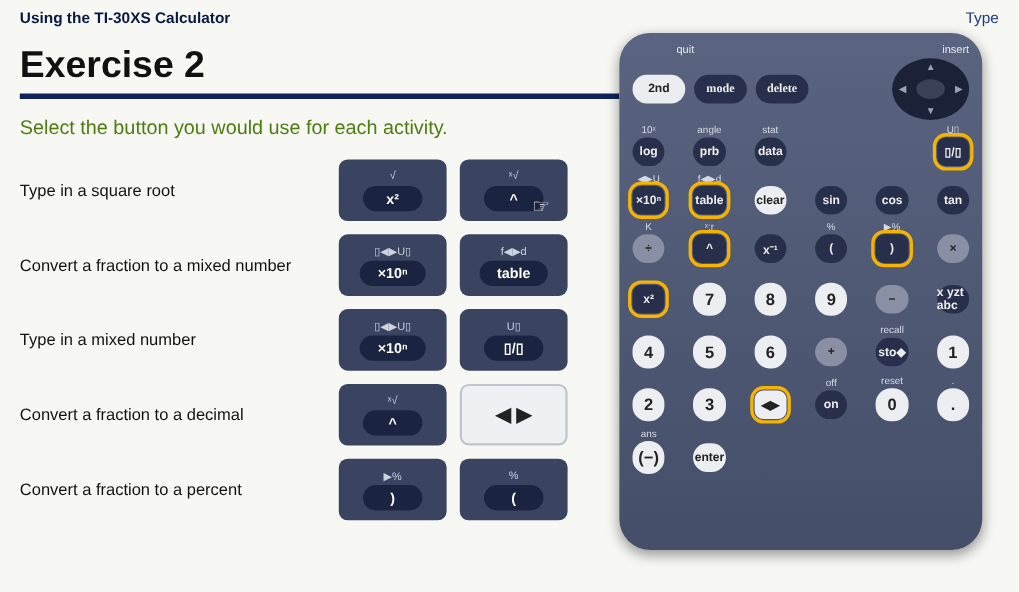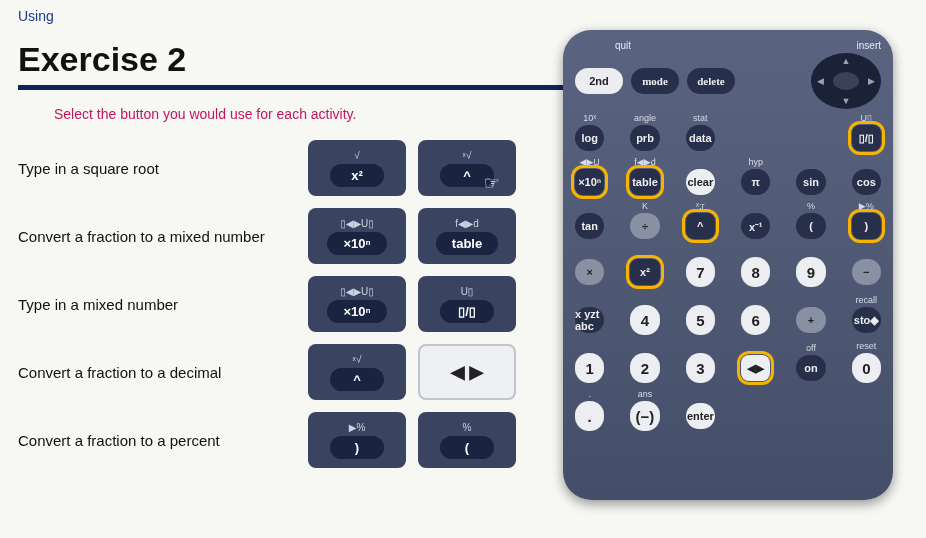--- a/index.html
+++ b/index.html
@@ -39,24 +39,23 @@
     font-weight: bold;
     color: #111;
     margin-top: 16px;
   }
   .rule {
     height: 5px;
     background: #10235a;
     margin: 6px 0 16px 0;
   }
   .instruction {
-    font-size: 14px;
-    color: #be185d;
+    font-size: 18px;
+    color: #4d7c0f;
     margin-bottom: 18px;
-    margin-left: 36px;
   }
   .row {
     display: flex;
     align-items: center;
     margin-bottom: 12px;
     gap: 12px;
   }
   .row-label {
     width: 278px;
     font-size: 15px;
@@ -212,21 +211,22 @@
     display: flex;
     flex-direction: column;
     align-items: stretch;
     gap: 1px;
   }
 </style>
 </head>
 <body>
 
 <div class="header">
-  <div class="menu-link">Using</div>
+  <div class="header-title">Using the TI-30XS Calculator</div>
+  <div class="menu-link">Type</div>
 </div>
 
 <div class="main">
   <div class="left">
     <div class="exercise-title">Exercise 2</div>
     <div class="rule"></div>
     <div class="instruction">Select the button you would use for each activity.</div>
     <div id="rows">
         <div class="row">
           <div class="row-label">Type in a square root</div>
@@ -332,24 +332,20 @@
         </div>
         <div class="cell">
           <div class="sup">f◀▶d</div>
           <div class="btn dark hl">table</div>
         </div>
         <div class="cell">
           <div class="sup"></div>
           <div class="btn white">clear</div>
         </div>
         <div class="cell">
-          <div class="sup">hyp</div>
-          <div class="btn dark">π</div>
-        </div>
-        <div class="cell">
           <div class="sup"></div>
           <div class="btn dark">sin</div>
         </div>
         <div class="cell">
           <div class="sup"></div>
           <div class="btn dark">cos</div>
         </div>
         <div class="cell">
           <div class="sup"></div>
           <div class="btn dark">tan</div>

